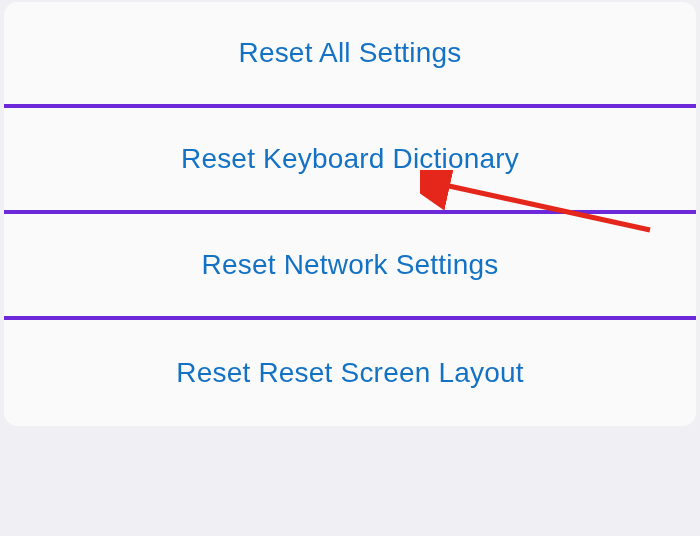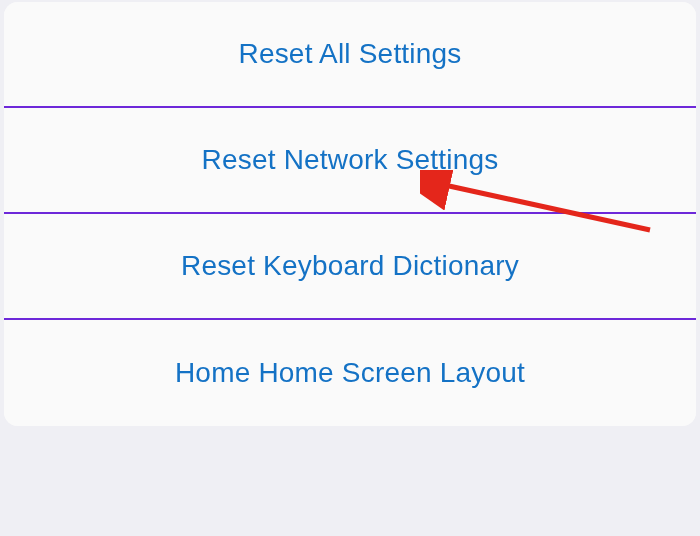--- a/index.html
+++ b/index.html
@@ -19,21 +19,21 @@
       background: #fafafa;
       border-radius: 14px;
       margin: 2px 4px;
       overflow: hidden;
     }
     .menu-item {
       height: 106px;
       display: flex;
       align-items: center;
       justify-content: center;
-      border-bottom: 2px solid #6d28d9;
+      border-bottom: 4px solid #6d28d9;
       cursor: pointer;
       background: #fafafa;
     }
     .menu-item:last-child {
       border-bottom: none;
     }
     .menu-label {
       color: #1472c5;
       font-size: 28px;
       font-weight: 400;
@@ -48,27 +48,27 @@
     }
   </style>
 </head>
 <body>
 
 <div class="container">
   <div class="menu-item">
     <span class="menu-label">Reset All Settings</span>
   </div>
   <div class="menu-item">
+    <span class="menu-label">Reset Keyboard Dictionary</span>
+  </div>
+  <div class="menu-item">
     <span class="menu-label">Reset Network Settings</span>
   </div>
   <div class="menu-item">
-    <span class="menu-label">Reset Keyboard Dictionary</span>
-  </div>
-  <div class="menu-item">
-    <span class="menu-label">Home Home Screen Layout</span>
+    <span class="menu-label">Reset Reset Screen Layout</span>
   </div>
 </div>
 
 <svg class="arrow-annotation" width="260" height="80" viewBox="0 0 260 80">
   <defs>
     <marker id="arrowhead" markerWidth="12" markerHeight="10" refX="2" refY="5" orient="auto">
       <polygon points="0 0, 12 5, 0 10" fill="#e4261b"></polygon>
     </marker>
   </defs>
   <line x1="230" y1="60" x2="20" y2="14" stroke="#e4261b" stroke-width="5" marker-end="url(#arrowhead)"></line>

